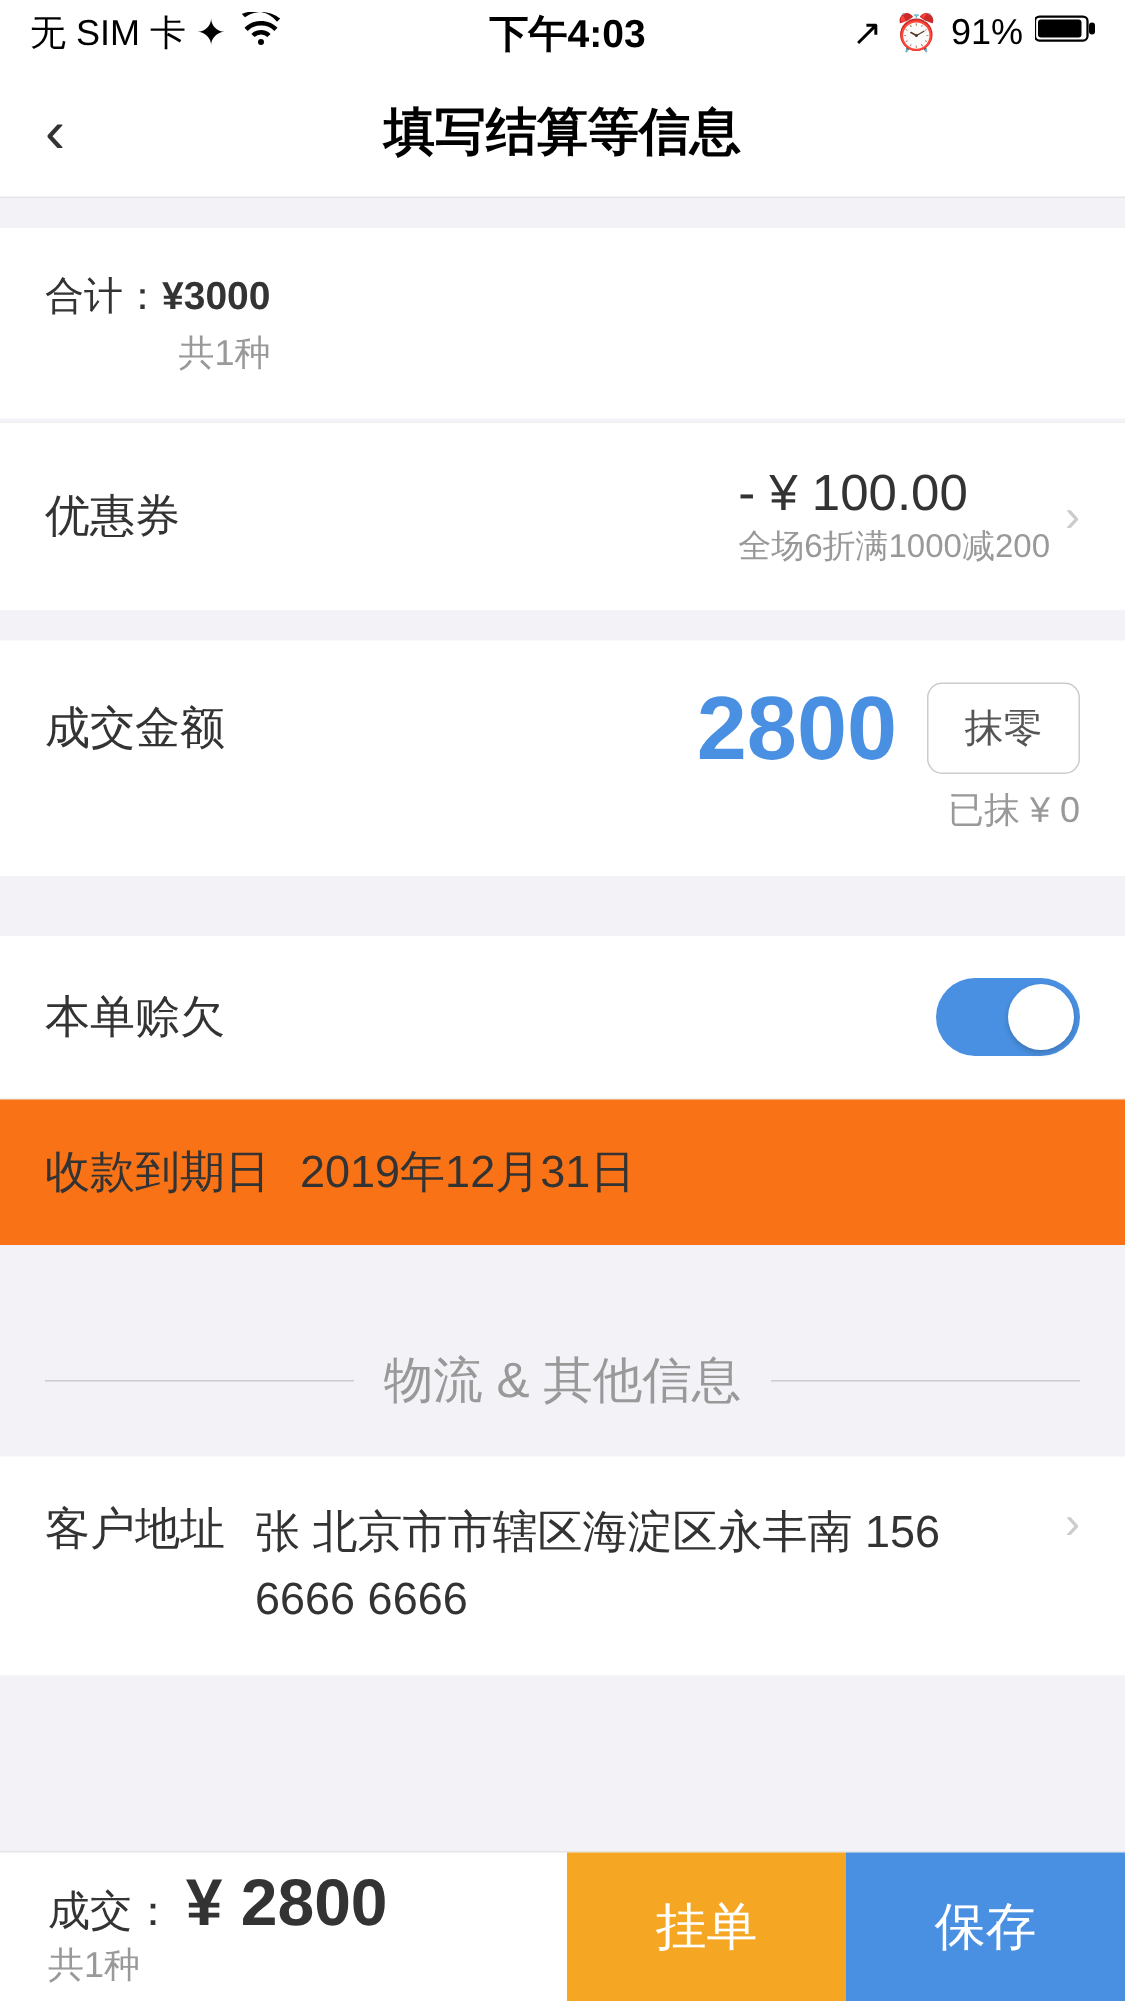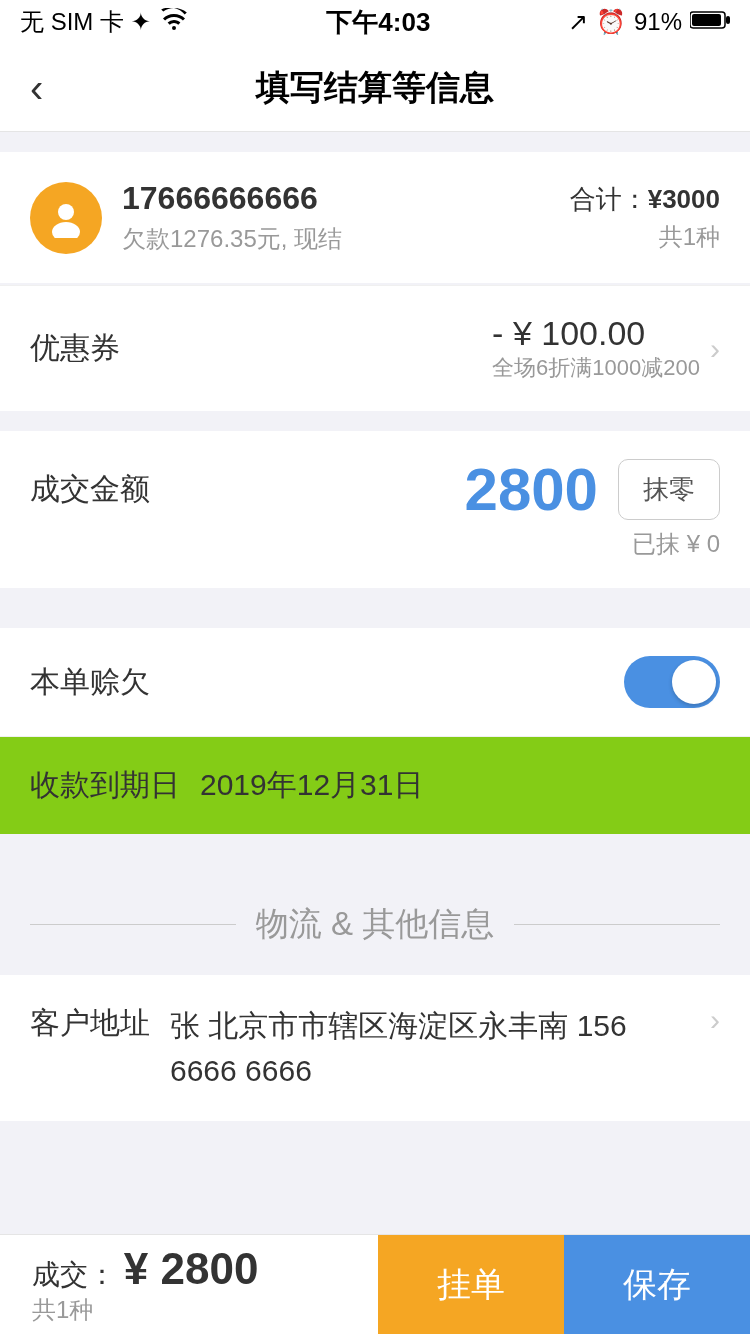--- a/index.html
+++ b/index.html
@@ -159,21 +159,21 @@
       background: #fff;
       margin-top: 20px;
       padding: 28px 30px;
       display: flex;
       align-items: center;
       justify-content: space-between;
     }
 
     
     .due-date-row {
-      background: #84cc16;
+      background: #f97316;
       padding: 28px 30px;
       border-top: 1px solid #f0f0f0;
       display: flex;
       align-items: center;
       gap: 20px;
     }
     .due-date-label { font-size: 30px; color: #333; }
     .due-date-value { font-size: 30px; color: #333; }
 
     
@@ -267,32 +267,20 @@
 </div>
 
 <div class="nav-bar">
   <div class="nav-back">‹</div>
   <div class="nav-title">填写结算等信息</div>
 </div>
 
 <div class="main-content">
 
   <div class="customer-card">
-    <div class="customer-left">
-      <div class="avatar">
-        <svg width="40" height="40" viewBox="0 0 40 40">
-            <circle cx="20" cy="14" r="8" fill="#fff"></circle>
-            <ellipse cx="20" cy="34" rx="14" ry="10" fill="#fff"></ellipse>
-          </svg>
-      </div>
-      <div>
-        <div class="customer-name">17666666666</div>
-        <div class="customer-sub">欠款1276.35元, 现结</div>
-      </div>
-    </div>
     <div class="customer-right">
       <div class="total-label">
         <span>合计：</span><span style="font-weight:600;">¥3000</span>
       </div>
       <div class="total-count">共1种</div>
     </div>
   </div>
 
   <div class="coupon-row">
     <div class="coupon-label">优惠券</div>

